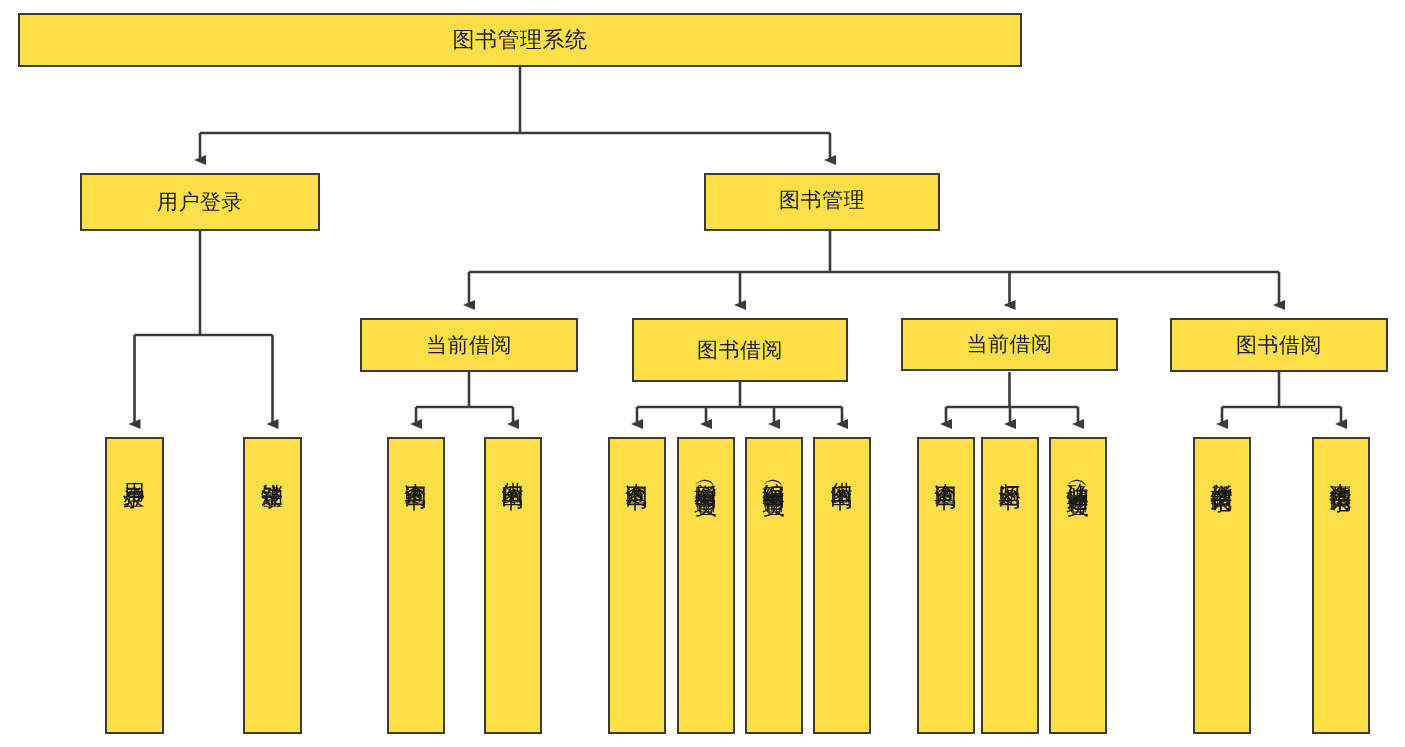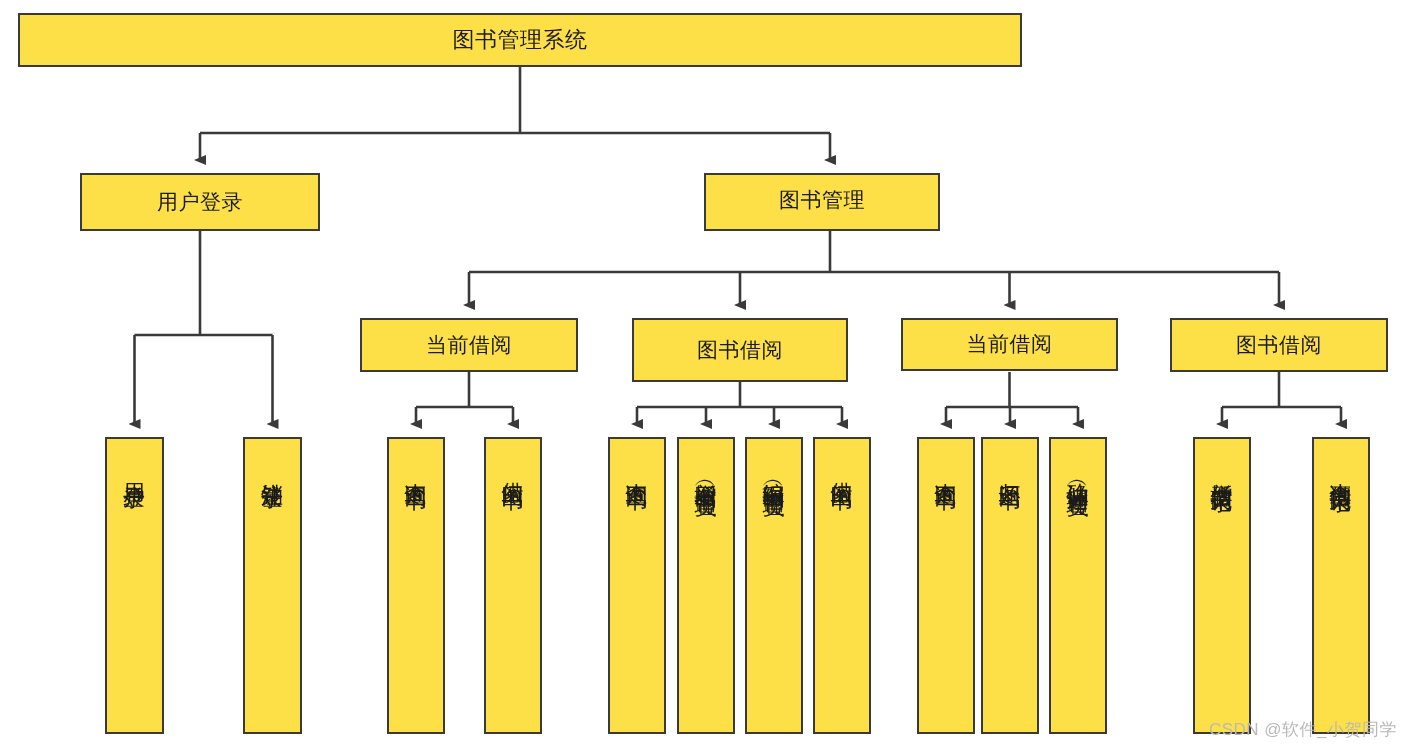--- a/index.html
+++ b/index.html
@@ -173,14 +173,13 @@
         <span class="label">确认归还（管理员）</span>
       </div>
       <div class="node vertical" style="left: 1193px; top: 437px; width: 58px; height: 297px;">
         <span class="label">新增借阅记录</span>
       </div>
       <div class="node vertical" style="left: 1312px; top: 437px; width: 58px; height: 297px;">
         <span class="label">查询借阅记录</span>
       </div>
     </div>
 
-  <div class="watermark">CSDN @软件_小贺同学</div>
 </div>
 
 </body></html>

